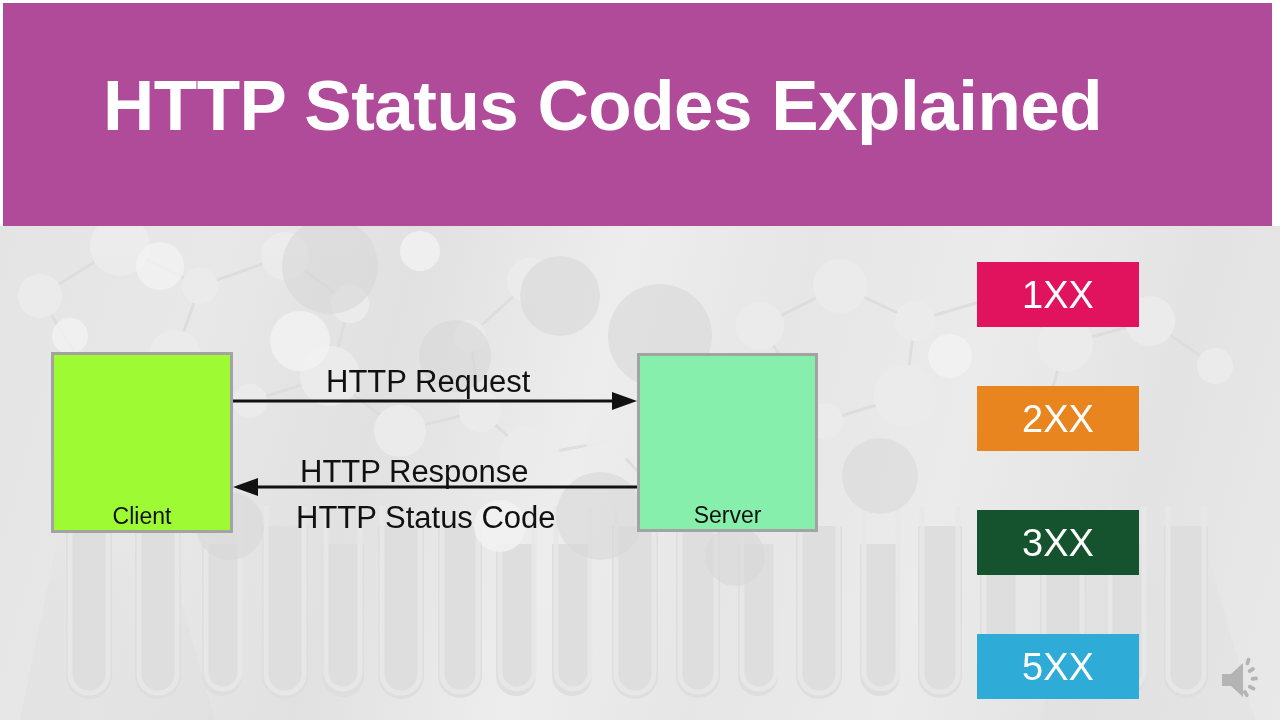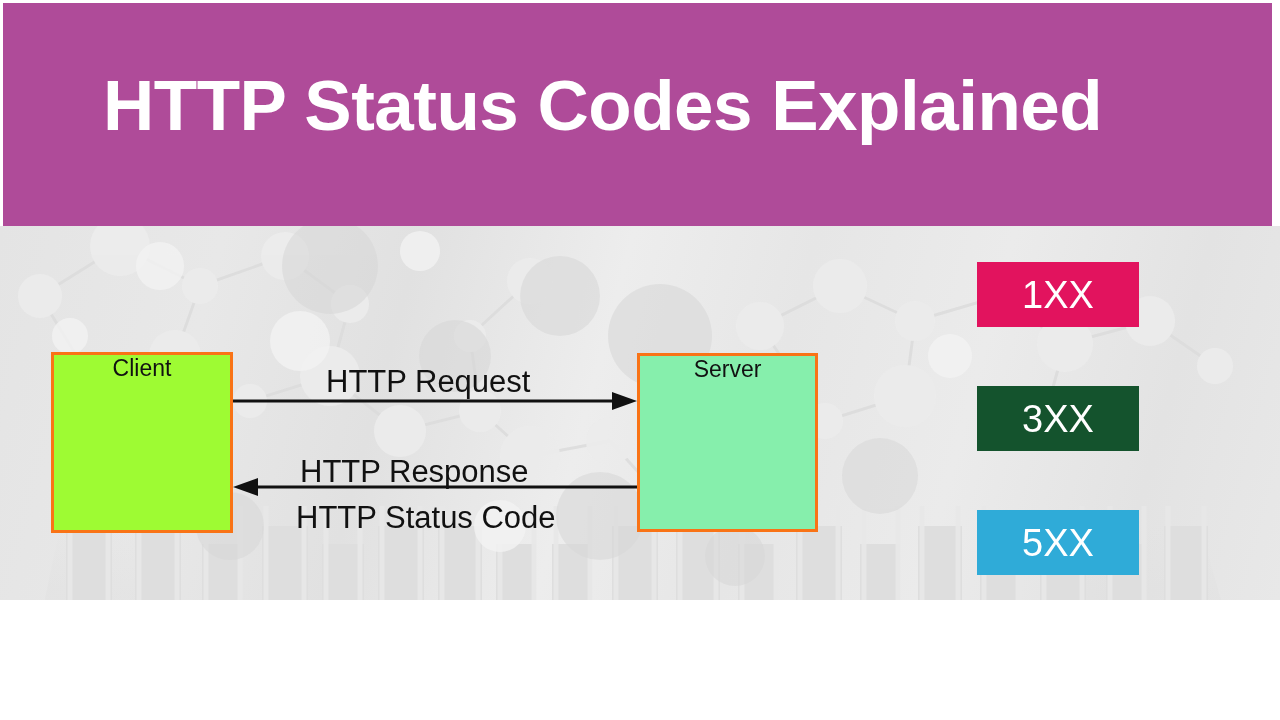--- a/index.html
+++ b/index.html
@@ -10,21 +10,21 @@
     width: 1280px;
     height: 720px;
     overflow: hidden;
     font-family: "Liberation Sans", sans-serif;
     background: #ffffff;
   }
 
   #slide {
     position: relative;
     width: 1280px;
-    height: 600px;
+    height: 720px;
     overflow: hidden;
     background: #ffffff;
   }
 
   
   #header-band {
     position: absolute;
     left: 3px;
     top: 3px;
     width: 1269px;
@@ -74,24 +74,24 @@
   #diagram {
     position: absolute;
     left: 0;
     top: 226px;
     width: 1280px;
     height: 494px;
   }
 
   .node-box {
     position: absolute;
-    border: 3px solid #f97316;
+    border: 3px solid #a3a3a3;
     box-sizing: border-box;
     display: flex;
-    align-items: flex-start;
+    align-items: flex-end;
     justify-content: center;
   }
   .node-label {
     font-size: 23px;
     color: #111111;
   }
   #client-box {
     left: 51px;
     top: 126px;
     width: 182px;
@@ -311,20 +311,23 @@
 
     <div class="flow-label" id="label-http-status">HTTP Status Code</div>
 
     <div class="flow-label" id="label-http-response">HTTP Response</div>
   </div>
 
   <div id="badge-column">
     <div class="status-badge" style="background: rgb(226, 19, 94);">
       <span class="status-badge-label">1XX</span>
     </div>
+    <div class="status-badge" style="background: rgb(232, 133, 31);">
+      <span class="status-badge-label">2XX</span>
+    </div>
     <div class="status-badge" style="background: #14532d;">
       <span class="status-badge-label">3XX</span>
     </div>
     <div class="status-badge" style="background: rgb(47, 171, 216);">
       <span class="status-badge-label">5XX</span>
     </div>
   </div>
 
   <svg id="audio-icon" viewBox="0 0 56 56">
     <g fill="#b4b4b4">

